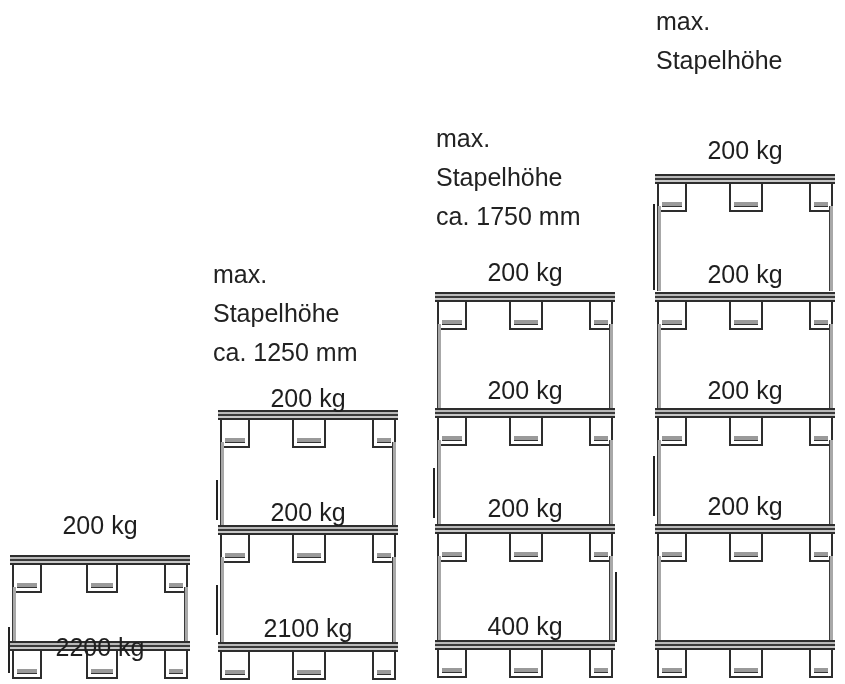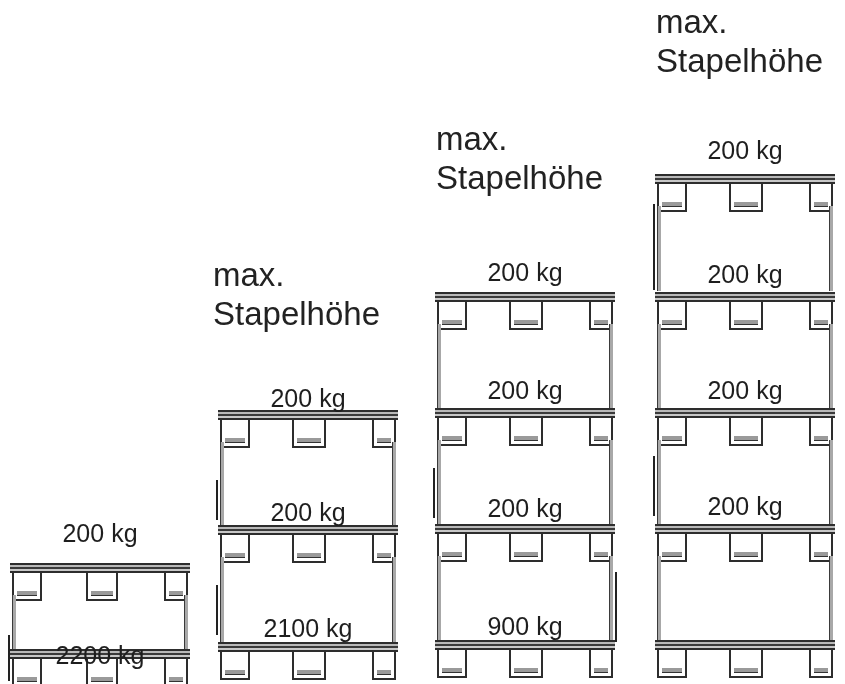--- a/index.html
+++ b/index.html
@@ -1,19 +1,19 @@
 <!DOCTYPE html>
 <html><head>
 <meta charset="utf-8">
 <style>
   html, body { margin:0; padding:0; background:#ffffff; }
   body { width:845px; height:684px; position:relative; overflow:hidden;
          font-family:"Liberation Sans", sans-serif; color:#1e1e1e; }
-  .col { position:absolute; bottom:0; width:184px; }
-  .caption { position:absolute; font-size:33px; line-height:39px; color:#222; white-space:nowrap; }
+  .col { position:absolute; bottom:8px; width:184px; }
+  .caption { position:absolute; font-size:25px; line-height:39px; color:#222; white-space:nowrap; }
   .label { position:absolute; font-size:25px; line-height:28px; text-align:center; width:184px; left:0; color:#1e1e1e; z-index:3; }
   .box { position:absolute; left:0; width:184px; height:117px; }
   .deck { position:absolute; left:2px; right:2px; height:10px; background:
           linear-gradient(#2d2d2d 0 2px, #b9b9b9 2px 4px, #3a3a3a 4px 6px, #c8c8c8 6px 8px, #2d2d2d 8px 10px); }
   .foot { position:absolute; height:26px; border:2px solid #2d2d2d; border-top:none; background:#fff; }
   .foot::after { content:""; position:absolute; left:3px; right:3px; bottom:3px; height:4px; background:#9a9a9a; border-bottom:1px solid #333; }
   .post { position:absolute; width:3px; background:#a8a8a8; border-left:1px solid #3a3a3a; }
   .frameline { position:absolute; width:2px; background:#222; }
 </style>
 </head>
@@ -35,20 +35,21 @@
     <div class="deck" style="top:-26px;"></div>
     <div class="foot" style="top:-16px; left:4px; width:26px;"></div>
     <div class="foot" style="top:-16px; left:78px; width:28px;"></div>
     <div class="foot" style="top:-16px; right:4px; width:20px;"></div>
   </div>
 </div>
 
 <div class="caption" style="left:213px; top:255px;">
   <div>max.</div>
   <div>Stapelhöhe</div>
+  <div>ca. 1250 mm</div>
 </div>
 <div class="col" style="left:216px; height:300px; top:384px;">
   <span class="label" style="top:0;">200 kg</span>
   <div class="box" style="top:26px;">
     <div class="deck" style="top:0;"></div>
     <div class="foot" style="top:10px; left:4px; width:26px;"></div>
     <div class="foot" style="top:10px; left:76px; width:30px;"></div>
     <div class="foot" style="top:10px; right:4px; width:20px;"></div>
     <div class="post" style="top:32px; left:4px; height:85px;"></div>
     <div class="post" style="top:32px; right:4px; height:85px;"></div>
@@ -69,20 +70,21 @@
     <div class="deck" style="top:0;"></div>
     <div class="foot" style="top:10px; left:4px; width:26px;"></div>
     <div class="foot" style="top:10px; left:76px; width:30px;"></div>
     <div class="foot" style="top:10px; right:4px; width:20px;"></div>
   </div>
 </div>
 
 <div class="caption" style="left:436px; top:119px;">
   <div>max.</div>
   <div>Stapelhöhe</div>
+  <div>ca. 1750 mm</div>
 </div>
 <div class="col" style="left:433px; top:258px; height:426px;">
   <span class="label" style="top:0;">200 kg</span>
   <div class="box" style="top:34px;">
     <div class="deck" style="top:0;"></div>
     <div class="foot" style="top:10px; left:4px; width:26px;"></div>
     <div class="foot" style="top:10px; left:76px; width:30px;"></div>
     <div class="foot" style="top:10px; right:4px; width:20px;"></div>
     <div class="post" style="top:32px; left:4px; height:85px;"></div>
     <div class="post" style="top:32px; right:4px; height:85px;"></div>
@@ -100,21 +102,21 @@
   <span class="label" style="top:236px;">200 kg</span>
   <div class="box" style="top:266px;">
     <div class="deck" style="top:0;"></div>
     <div class="foot" style="top:10px; left:4px; width:26px;"></div>
     <div class="foot" style="top:10px; left:76px; width:30px;"></div>
     <div class="foot" style="top:10px; right:4px; width:20px;"></div>
     <div class="post" style="top:32px; left:4px; height:85px;"></div>
     <div class="post" style="top:32px; right:4px; height:85px;"></div>
     <div class="frameline" style="top:48px; right:0; height:70px;"></div>
   </div>
-  <span class="label" style="top:354px;">900 kg</span>
+  <span class="label" style="top:354px;">400 kg</span>
   <div class="box" style="top:382px; height:40px;">
     <div class="deck" style="top:0;"></div>
     <div class="foot" style="top:10px; left:4px; width:26px;"></div>
     <div class="foot" style="top:10px; left:76px; width:30px;"></div>
     <div class="foot" style="top:10px; right:4px; width:20px;"></div>
   </div>
 </div>
 
 <div class="caption" style="left:656px; top:2px;">
   <div>max.</div>

